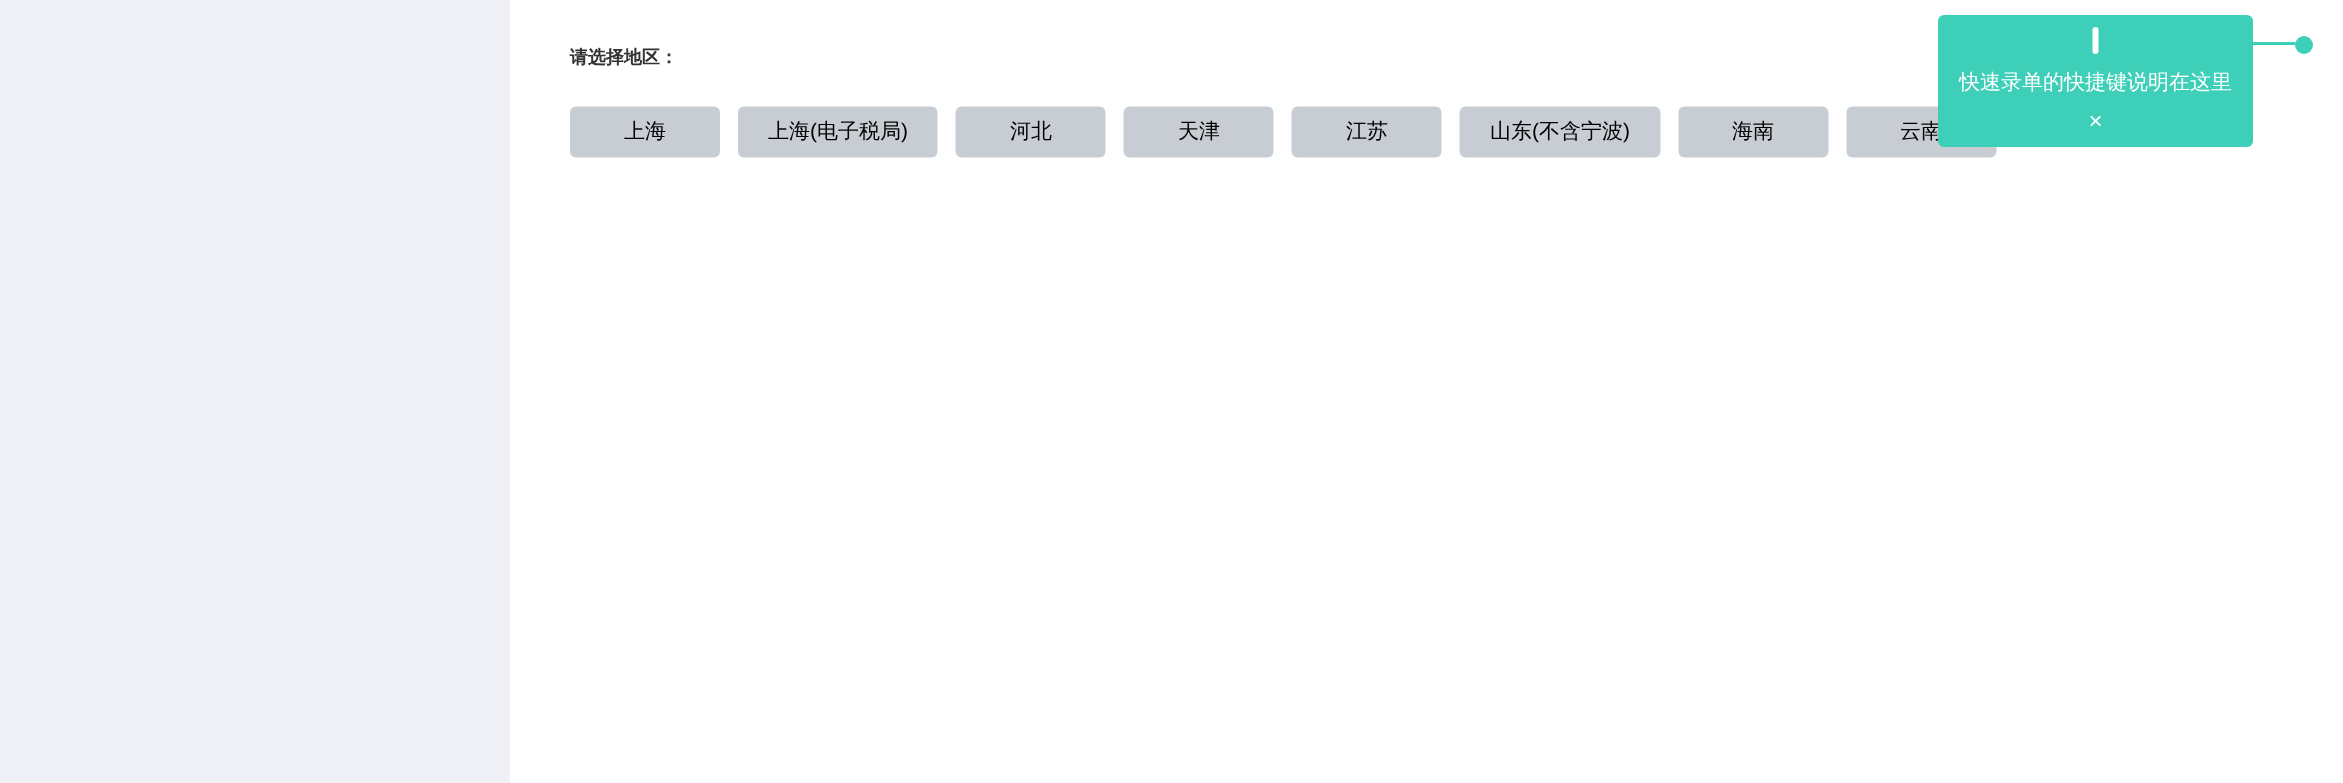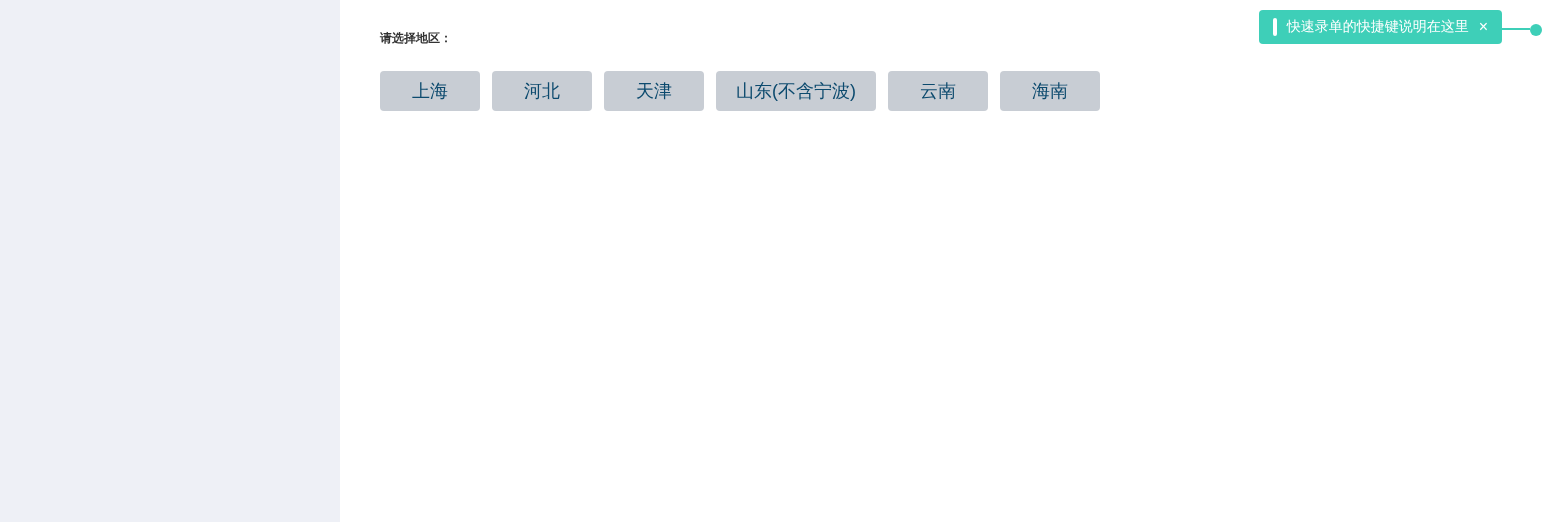--- a/index.html
+++ b/index.html
@@ -44,45 +44,46 @@
     }
 
     .region-buttons {
       display: flex;
       flex-wrap: wrap;
       gap: 12px;
     }
 
     .region-btn {
       background: #c8cdd4;
-      color: #0c4a6e;
+      color: #000000;
       border: none;
       border-radius: 4px;
       padding: 8px 20px;
-      font-size: 18px;
+      font-size: 14px;
       cursor: pointer;
       min-width: 100px;
       text-align: center;
       font-family: "Microsoft YaHei", "PingFang SC", sans-serif;
     }
 
     
     .tooltip-banner {
       position: absolute;
       top: 10px;
       right: 60px;
       background: #3ecfb8;
       color: #ffffff;
       font-size: 14px;
       padding: 8px 14px;
       border-radius: 4px;
       display: flex;
       align-items: center;
       gap: 10px;
       white-space: nowrap;
+      flex-direction: column;
     }
 
     .tooltip-banner .bar {
       width: 4px;
       height: 18px;
       background: #ffffff;
       border-radius: 2px;
       flex-shrink: 0;
     }
 
@@ -118,25 +119,27 @@
 </head>
 <body>
 
 <div class="left-sidebar"></div>
 
 <div class="main-content">
   <div class="page-title">请选择地区：</div>
   <div class="region-buttons">
 
   <button class="region-btn">上海</button>
+      <button class="region-btn">上海(电子税局)</button>
       <button class="region-btn">河北</button>
       <button class="region-btn">天津</button>
+      <button class="region-btn">江苏</button>
       <button class="region-btn">山东(不含宁波)</button>
+      <button class="region-btn">海南</button>
       <button class="region-btn">云南</button>
-      <button class="region-btn">海南</button>
     </div>
 </div>
 
 <div class="tooltip-banner">
   <span class="bar"></span>
   <span>快速录单的快捷键说明在这里</span>
   <button class="close-btn">×</button>
 </div>
 
 <div class="tooltip-line"></div>

